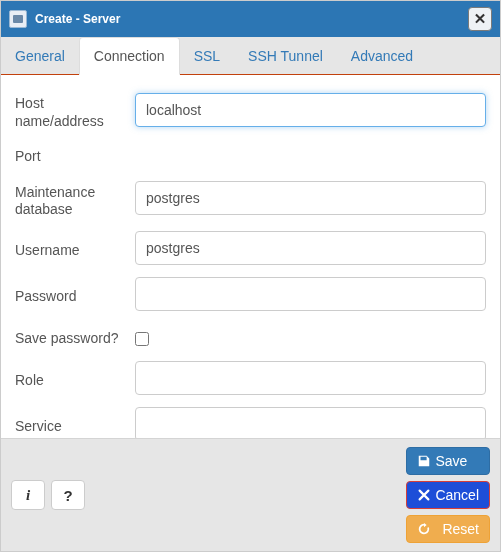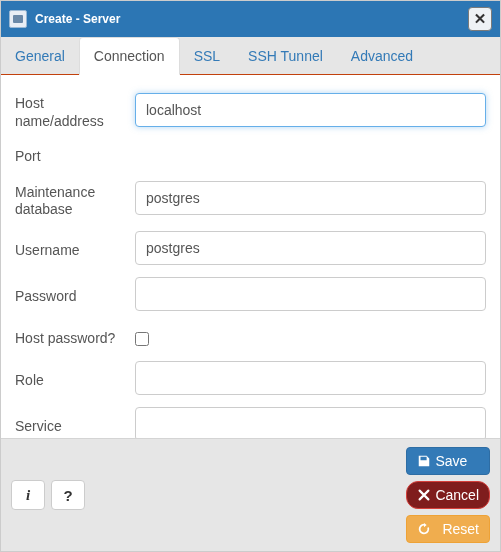--- a/index.html
+++ b/index.html
@@ -158,21 +158,21 @@
   background: #fff;
   border-color: #ccc;
   color: #333;
   width: 34px;
   height: 30px;
   justify-content: center;
   font-weight: bold;
   font-size: 15px;
 }
 .btn-primary { background: #337ab7; border-color: #2e6da4; color: #fff; }
-.btn-danger  { background: #7f1d1d; border-color: #d43f3a; color: #fff; border-radius: 12px; }
+.btn-danger  { background: #1d4ed8; border-color: #d43f3a; color: #fff; }
 .btn-warning { background: #f0ad4e; border-color: #eea236; color: #fff; justify-content: space-between; }
 .icon-svg { width: 14px; height: 14px; display: inline-block; }
 </style>
 </head>
 <body>
 
 <div class="dialog">
 
   <div class="titlebar">
     <div class="app-icon">
@@ -220,21 +220,21 @@
     </div>
 
     <div class="form-row">
       <label>Password</label>
       <div class="control">
         <input type="password" value="" style="">
       </div>
     </div>
 
     <div class="form-row">
-      <label>Host password?</label>
+      <label>Save password?</label>
       <div class="control">
         <input type="checkbox" style="">
       </div>
     </div>
 
     <div class="form-row">
       <label>Role</label>
       <div class="control">
         <input type="text" value="" style="">
       </div>

